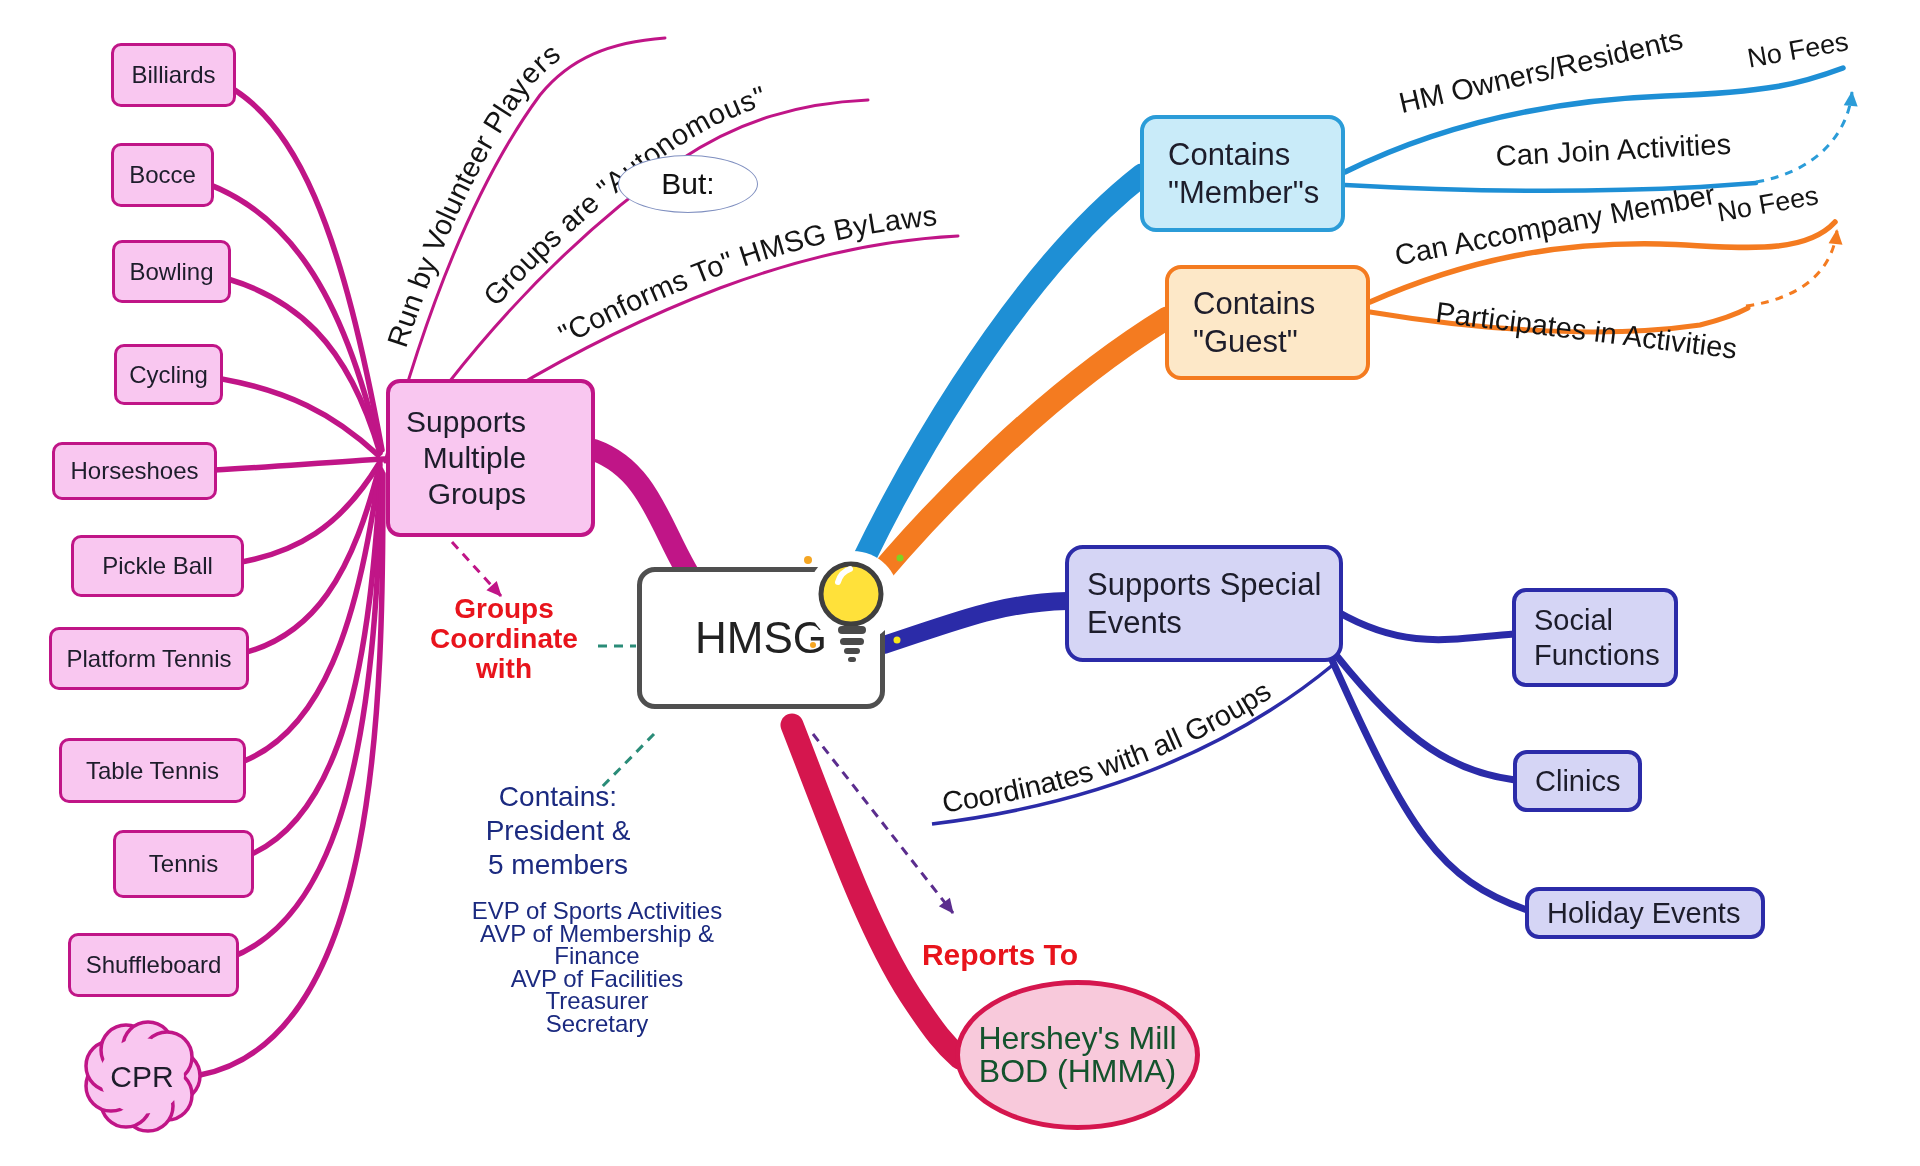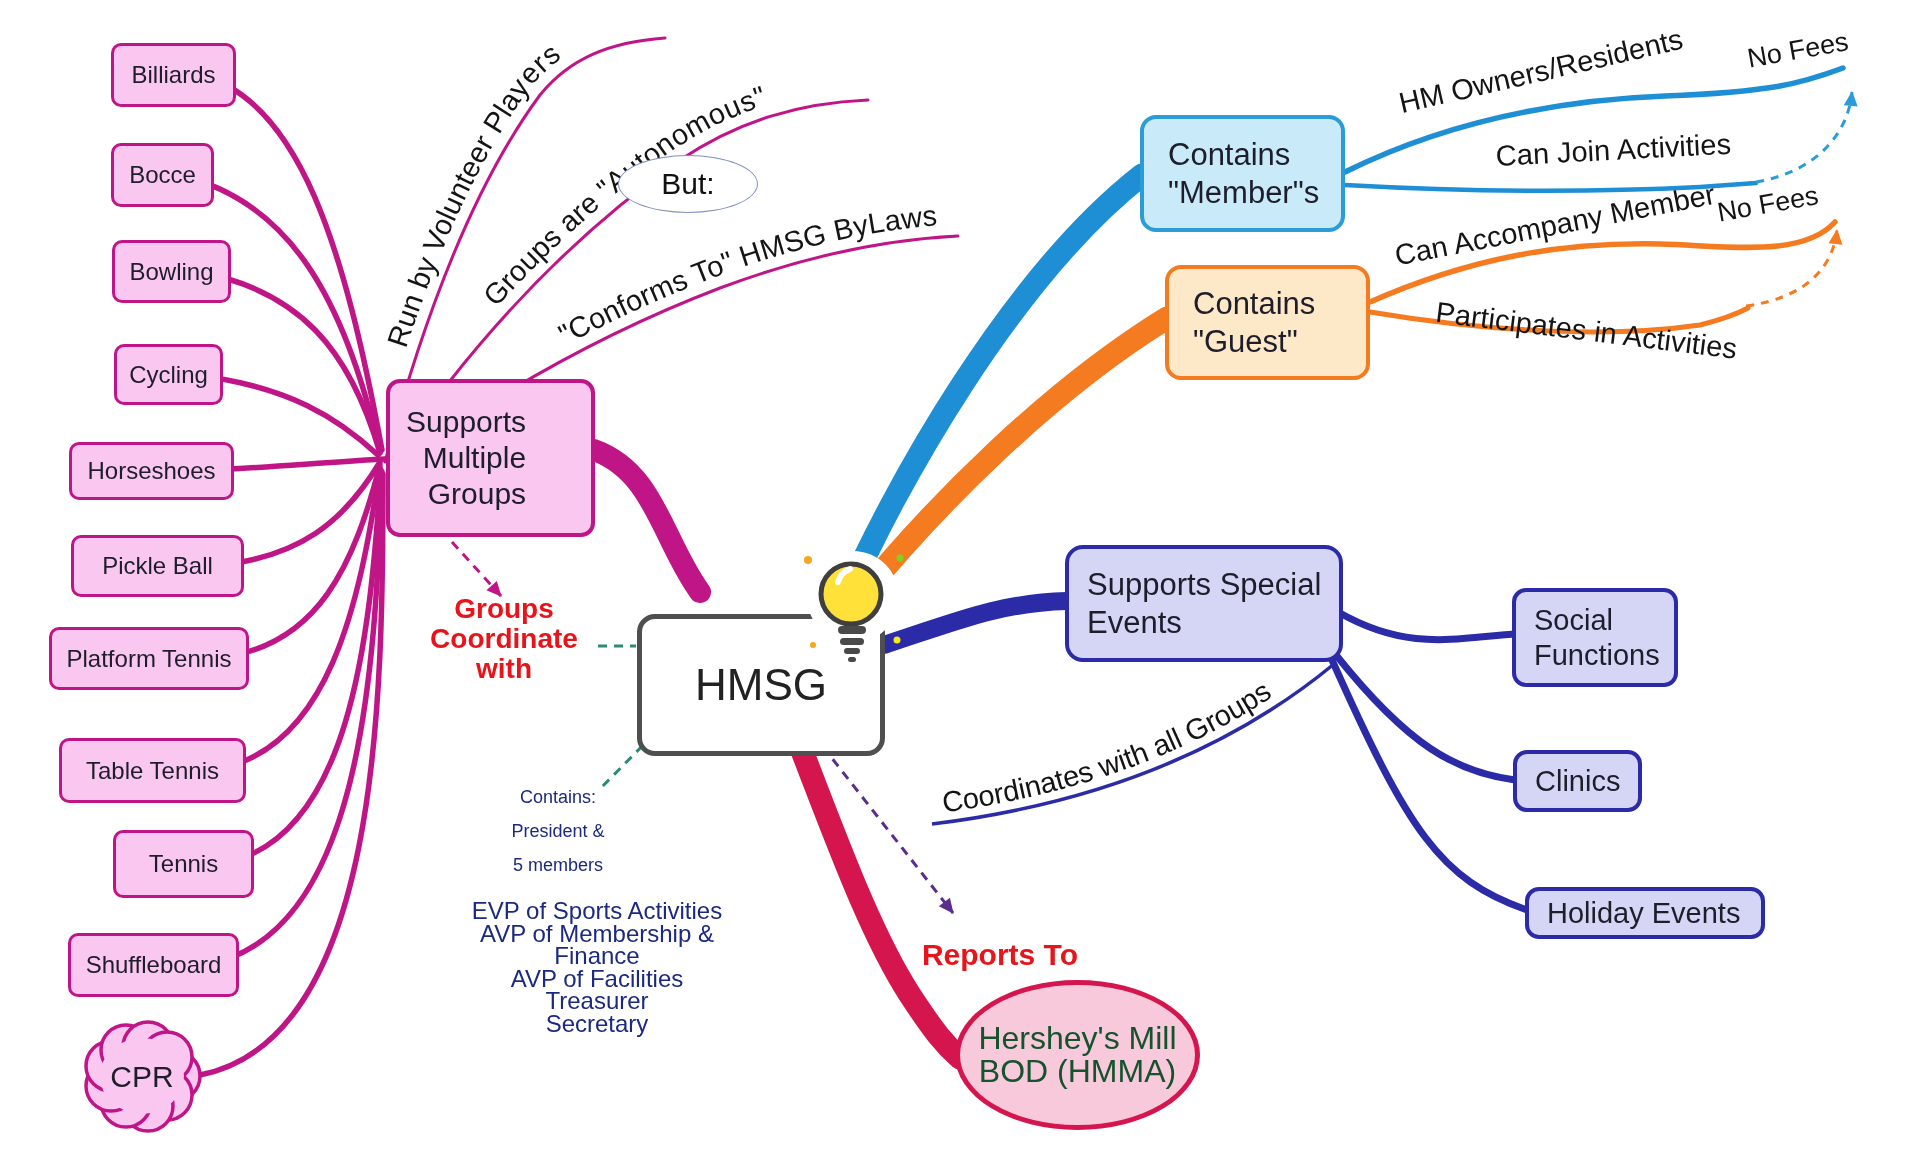--- a/index.html
+++ b/index.html
@@ -128,49 +128,49 @@
     </text>
     <text class="curvedtext" font-size="27">
       <textPath href="#p-coord" startOffset="3%"><tspan dy="-10">Coordinates with all Groups</tspan></textPath>
     </text>
   </svg>
 
   <div class="node pill" style="left:75px;top:43px;width:125px;height:64px"><span>Billiards</span></div>
   <div class="node pill" style="left:75px;top:143px;width:103px;height:64px"><span>Bocce</span></div>
   <div class="node pill" style="left:76px;top:240px;width:119px;height:63px"><span>Bowling</span></div>
   <div class="node pill" style="left:78px;top:344px;width:109px;height:61px"><span>Cycling</span></div>
-  <div class="node pill" style="left:33px;top:442px;width:165px;height:58px"><span>Horseshoes</span></div>
+  <div class="node pill" style="left:16px;top:442px;width:165px;height:58px"><span>Horseshoes</span></div>
   <div class="node pill" style="left:13px;top:627px;width:200px;height:63px"><span>Platform Tennis</span></div>
   <div class="node pill" style="left:35px;top:535px;width:173px;height:62px"><span>Pickle Ball</span></div>
   <div class="node pill" style="left:23px;top:738px;width:187px;height:65px"><span>Table Tennis</span></div>
   <div class="node pill" style="left:77px;top:830px;width:141px;height:68px"><span>Tennis</span></div>
   <div class="node pill" style="left:32px;top:933px;width:171px;height:64px"><span>Shuffleboard</span></div>
 
   <div class="node bigpink" style="left:386px;top:379px;width:209px;height:158px"><span>Supports
 Multiple
 Groups</span></div>
-  <div class="node hmsg" style="left:637px;top:614px;width:248px;height:142px"><span>HMSG</span></div>
+  <div class="node hmsg" style="left:637px;top:567px;width:248px;height:142px"><span>HMSG</span></div>
   <div class="node bluebox" style="left:1140px;top:115px;width:205px;height:117px"><span>Contains
 "Member"s</span></div>
   <div class="node orangebox" style="left:1165px;top:265px;width:205px;height:115px"><span>Contains
 "Guest"</span></div>
   <div class="node navybox" style="left:1065px;top:545px;width:278px;height:117px;font-size:31px;line-height:38px;border-radius:18px"><span>Supports Special
 Events</span></div>
   <div class="node navybox" style="left:1512px;top:588px;width:166px;height:99px"><span>Social
 Functions</span></div>
   <div class="node navybox" style="left:1513px;top:750px;width:129px;height:62px"><span>Clinics</span></div>
   <div class="node navybox" style="left:1525px;top:887px;width:240px;height:52px"><span>Holiday Events</span></div>
   <div class="node ellipse butnote" style="left:618px;top:155px;width:140px;height:58px"><span>But:</span></div>
   <div class="node ellipse bod" style="left:955px;top:980px;width:245px;height:150px"><span>Hershey's Mill
 BOD (HMMA)</span></div>
 
   <div class="freetext redtext" style="left:418px;top:594px;width:172px;font-size:28px;line-height:30px">Groups
 Coordinate
 with</div>
-  <div class="freetext navytext" style="left:458px;top:780px;width:200px;font-size:18px;line-height:34px">Contains:
+  <div class="freetext navytext" style="left:458px;top:780px;width:200px;font-size:28px;line-height:34px">Contains:
 President &amp;
 5 members</div>
   <div class="freetext navytext" style="left:437px;top:900px;width:320px;font-size:24px;line-height:22.5px">EVP of Sports Activities
 AVP of Membership &amp; Finance
 AVP of Facilities
 Treasurer
 Secretary</div>
   <div class="freetext redtext" style="left:910px;top:938px;width:180px;font-size:30px">Reports To</div>
 
   <div class="branchlabel" style="left:1396px;top:88px;transform:rotate(-13deg)">HM Owners/Residents</div>

